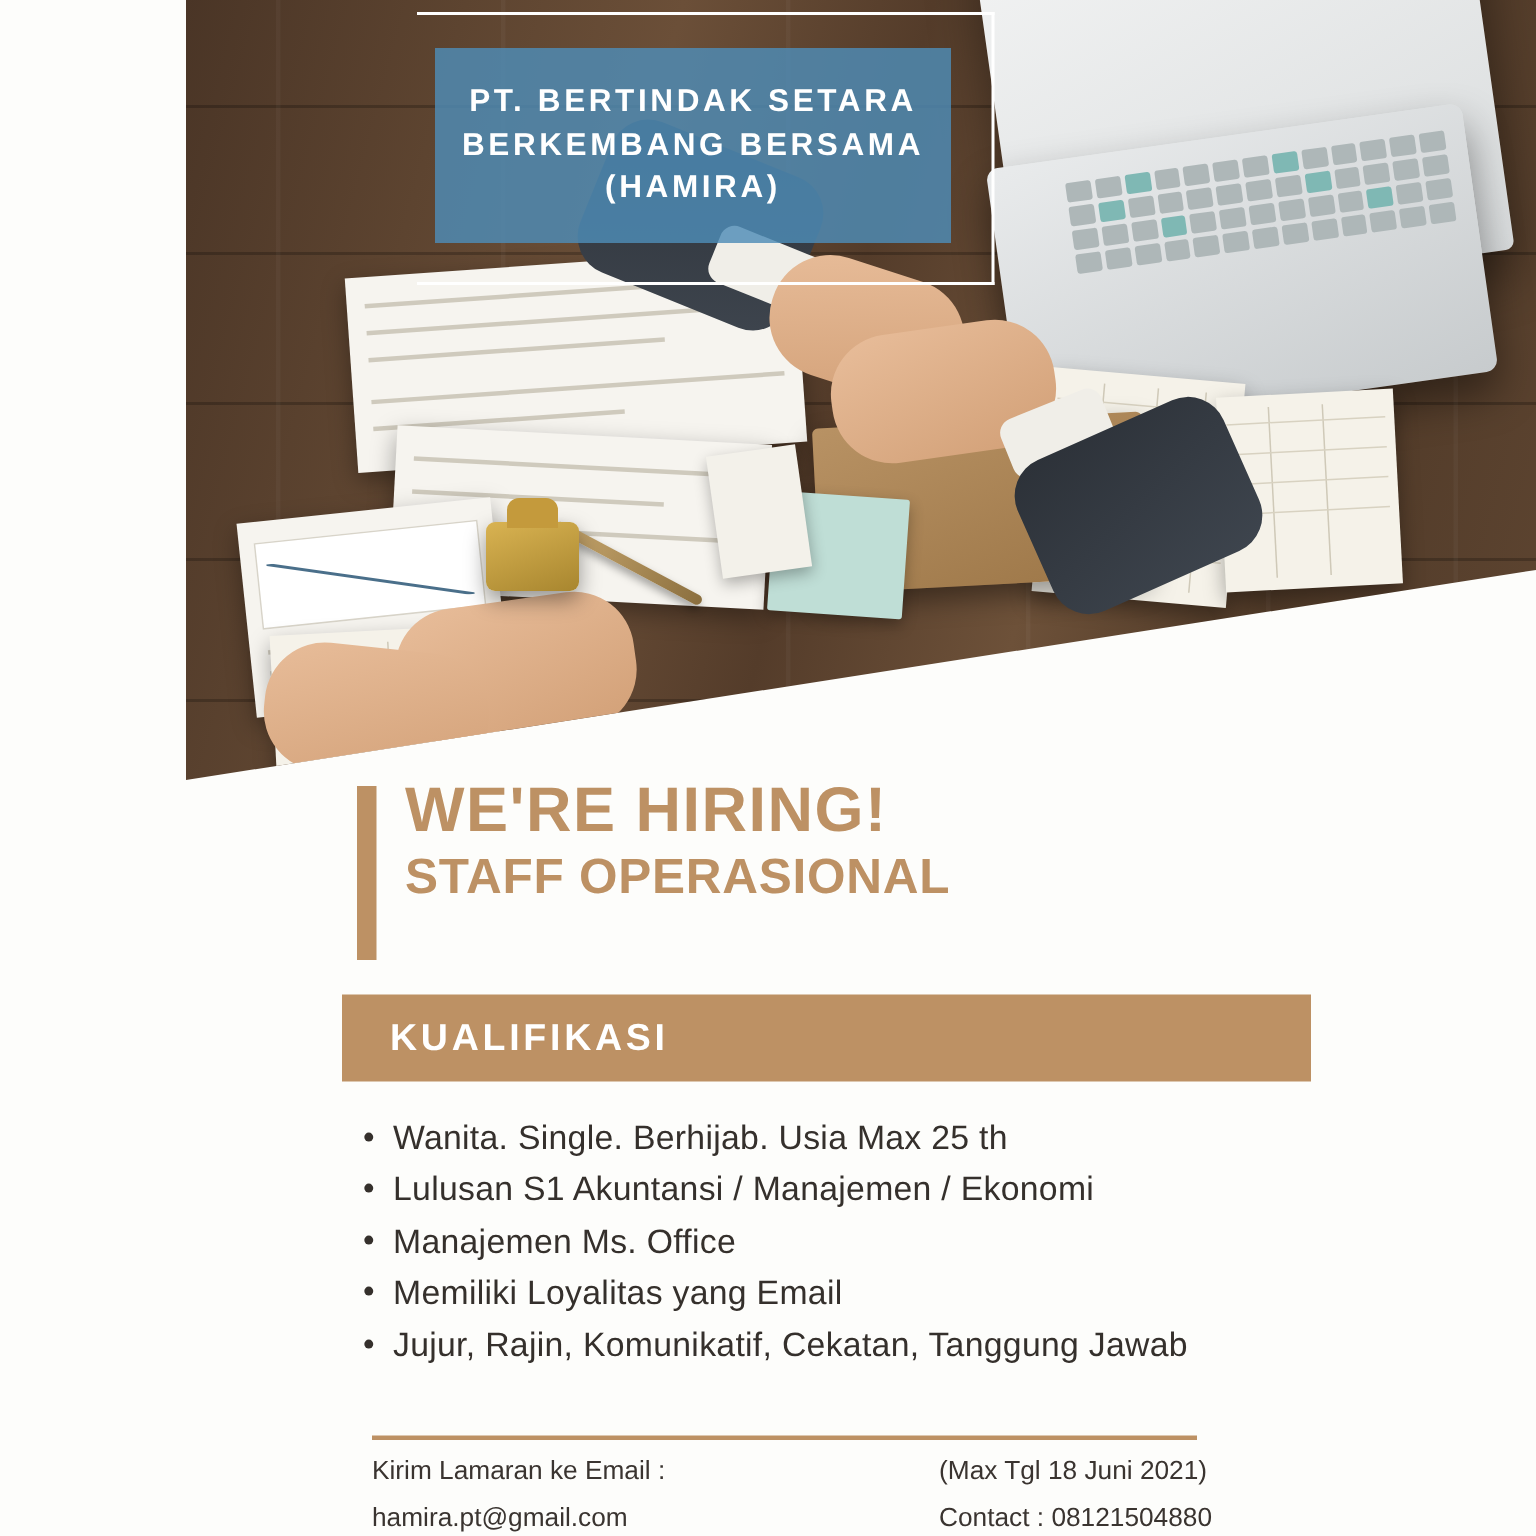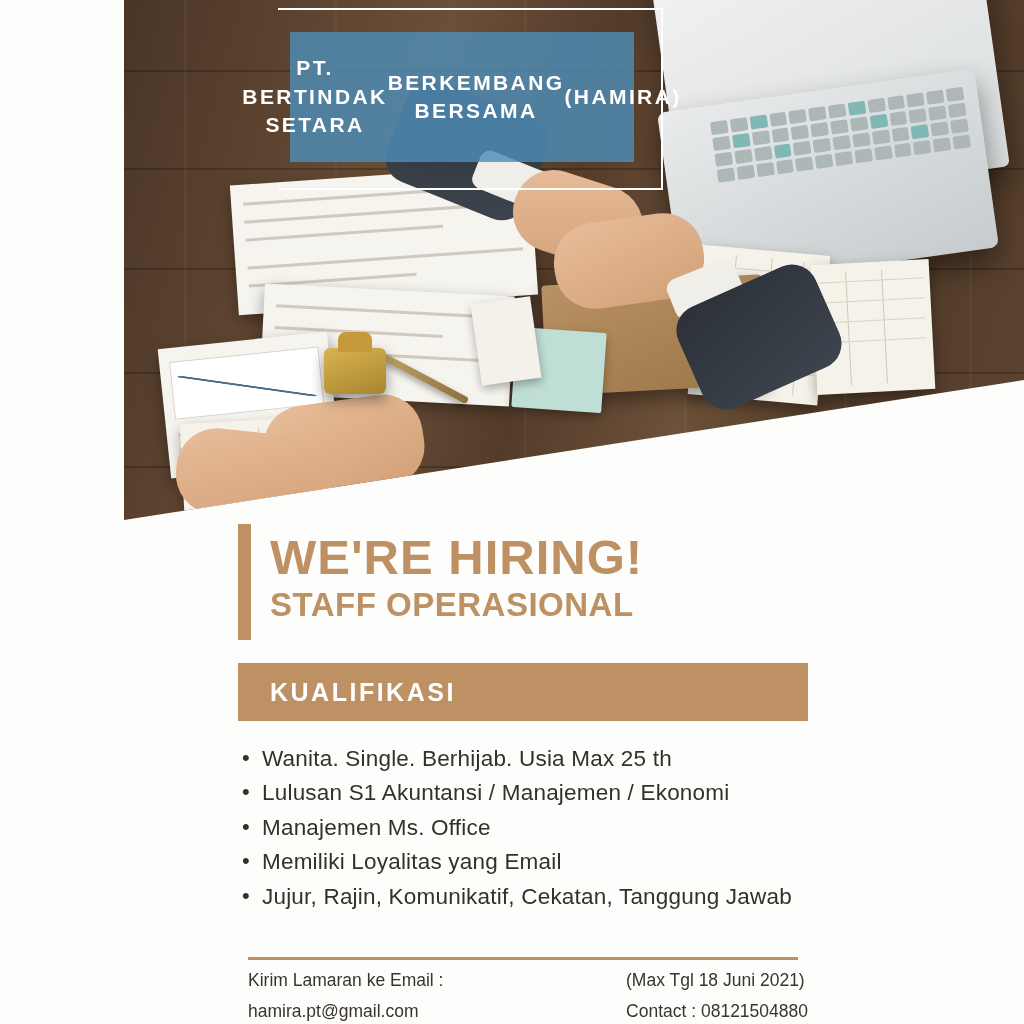--- a/index.html
+++ b/index.html
@@ -129,49 +129,48 @@
   
   .banner-frame {
     position: absolute; left: 278px; top: 8px; width: 385px; height: 182px;
     border: 2px solid #ffffff; z-index: 5;
     border-left: none;
   }
   .banner {
     position: absolute; left: 290px; top: 32px; width: 344px; height: 130px;
     background: rgba(78,140,183,0.82);
     z-index: 6;
-    display: flex; flex-direction: row; align-items: center; justify-content: center;
+    display: flex; flex-direction: column; align-items: center; justify-content: center;
     text-align: center;
     padding: 6px 10px;
   }
   .banner div {
     color: #ffffff; font-weight: 700; font-size: 21px; letter-spacing: 2.4px; line-height: 1.35;
   }
 
   
   .headline-block {
     position: absolute; left: 238px; top: 518px; width: 620px;
   }
   .accent-bar {
     position: absolute; left: 0; top: 6px; width: 13px; height: 116px; background: #bd9164;
   }
   .h1 {
     margin-left: 32px;
-    font-size: 49px; font-weight: 800; letter-spacing: 1px; color: #bd9164;
+    font-size: 42px; font-weight: 800; letter-spacing: 1px; color: #bd9164;
     line-height: 1.05;
-    margin-top: 14px;
   }
   .h2 {
     margin-left: 32px; margin-top: 4px;
     font-size: 33px; font-weight: 800; letter-spacing: 0.5px; color: #bd9164;
     line-height: 1.1;
   }
 
   .qual-bar {
-    position: absolute; left: 238px; top: 663px; width: 570px; height: 58px;
+    position: absolute; left: 228px; top: 663px; width: 646px; height: 58px;
     background: #bd9164; display: flex; align-items: center;
   }
   .qual-bar span {
     color: #ffffff; font-size: 25px; font-weight: 700; letter-spacing: 2.5px; margin-left: 32px;
   }
 
   .quals {
     position: absolute; left: 240px; top: 742px; width: 700px;
     list-style: none;
   }

